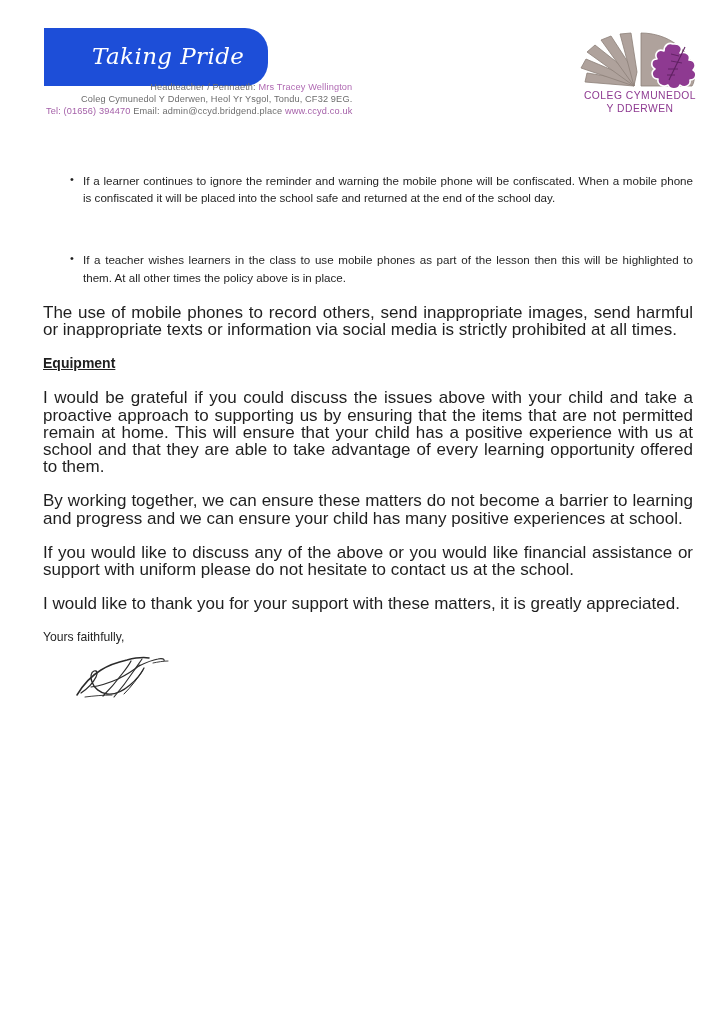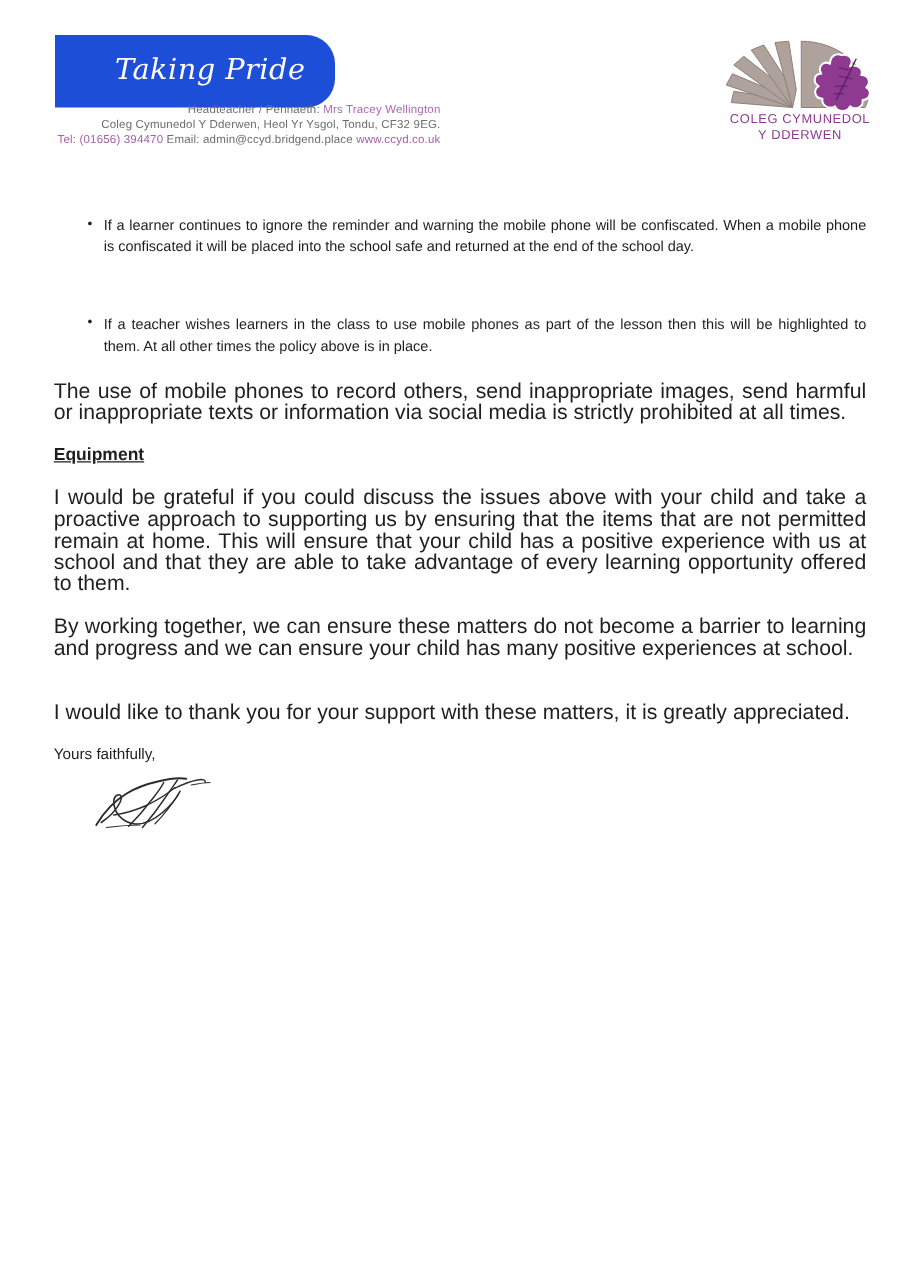--- a/index.html
+++ b/index.html
@@ -229,20 +229,21 @@
   <div class="gap-sm"></div>
 
   <p class="para">I would be grateful if you could discuss the issues above with your child and take a proactive approach to supporting us by ensuring that the items that are not permitted remain at home.  This will ensure that your child has a positive experience with us at school and that they are able to take advantage of every learning opportunity offered to them.</p>
 
   <div class="gap-sm"></div>
 
   <p class="para">By working together, we can ensure these matters do not become a barrier to learning and progress and we can ensure your child has many positive experiences at school.</p>
 
   <div class="gap-sm"></div>
 
+  <p class="para">If you would like to discuss any of the above or you would like financial assistance or support with uniform please do not hesitate to contact us at the school.</p>
 
   <div class="gap-sm"></div>
 
   <p class="para">I would like to thank you for your support with these matters, it is greatly appreciated.</p>
 
   <div class="gap-sm"></div>
 
   <p class="signoff">Yours faithfully,</p>
 
   <div class="signature-wrap">

